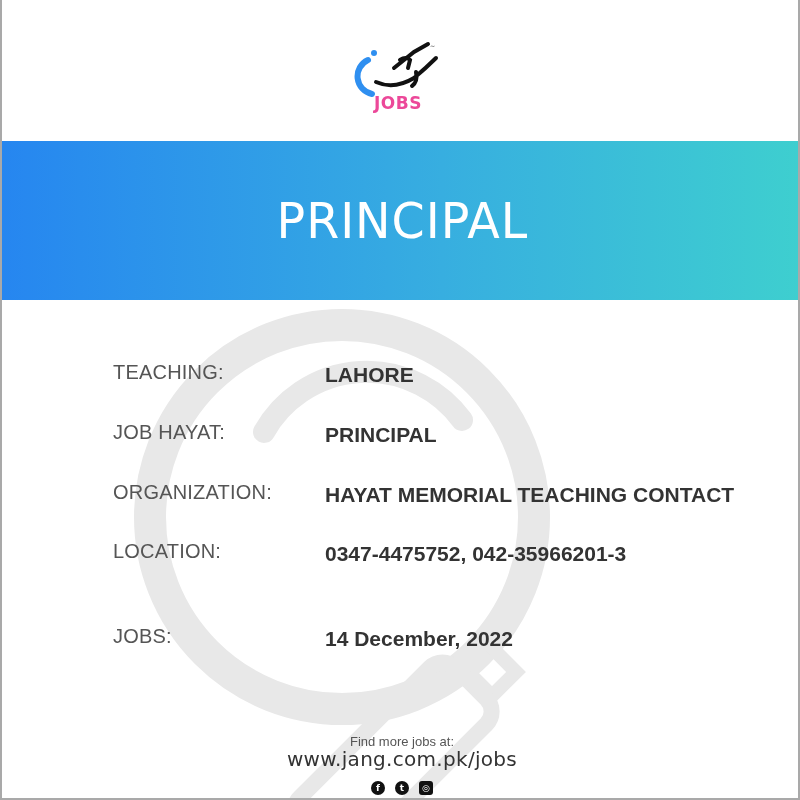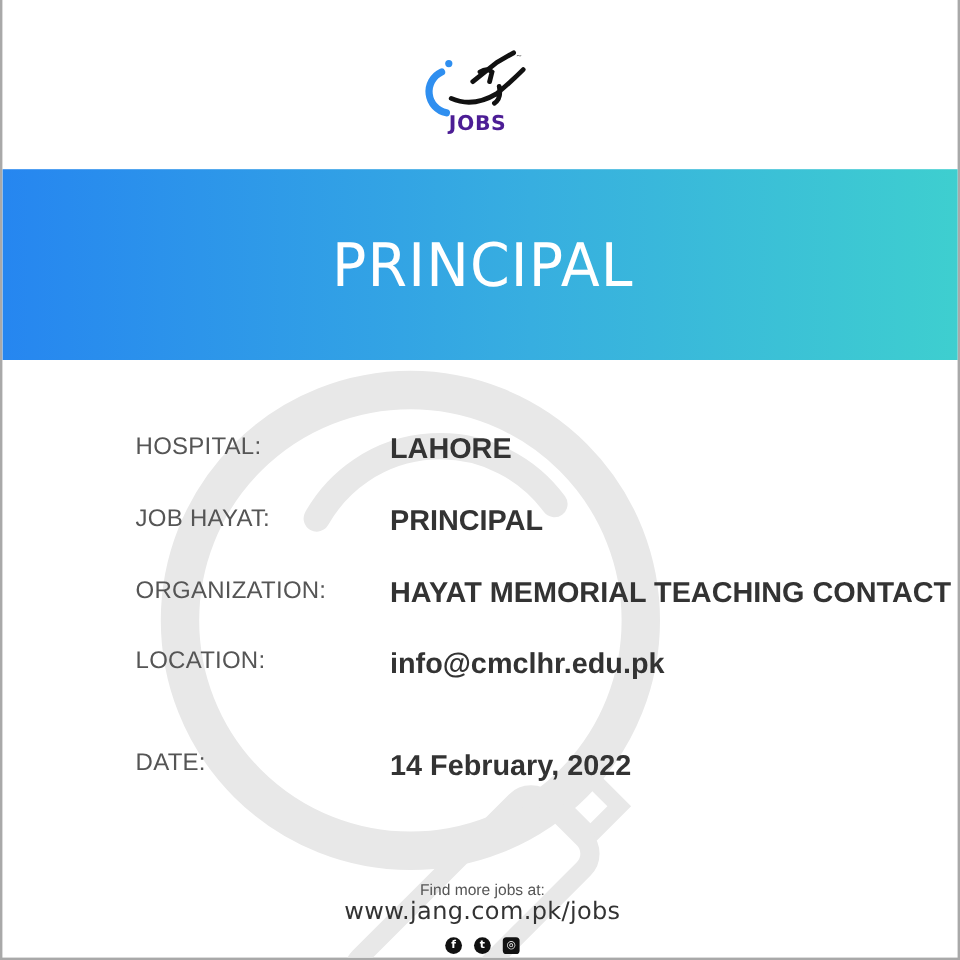--- a/index.html
+++ b/index.html
@@ -16,21 +16,21 @@
     }
 
     
     .logo {
       position: absolute; left: 352px; top: 38px; width: 96px; height: 76px;
     }
     .logo svg { width: 96px; height: 76px; display: block; }
     .logo-jobs {
       position: absolute; left: 20px; top: 55px;
       font-family: "DejaVu Sans", sans-serif; font-size: 17px; font-weight: bold;
-      color: #4c1d95; letter-spacing: 0.5px;
+      color: #ec4899; letter-spacing: 0.5px;
     }
 
     
     .banner {
       position: absolute; left: 0; top: 141px; width: 800px; height: 159px;
       background: linear-gradient(90deg, #2686f0 0%, #37aee0 55%, #3ecfcf 100%);
       display: flex; align-items: center; justify-content: center;
     }
     .banner-title {
       color: #ffffff; font-family: "DejaVu Sans", sans-serif; font-size: 50px;
@@ -43,21 +43,21 @@
     
     .details { position: absolute; left: 0; top: 0; width: 800px; height: 800px; }
     .row { position: absolute; left: 0; width: 800px; }
     .label {
       position: absolute; left: 111px; top: 0;
       font-family: "Liberation Sans", sans-serif; font-size: 20px; font-weight: normal;
       color: #555555; letter-spacing: 0.2px;
     }
     .value {
       position: absolute; left: 323px; top: 2px;
-      font-family: "Liberation Sans", sans-serif; font-size: 24px; font-weight: bold;
+      font-family: "Liberation Sans", sans-serif; font-size: 21px; font-weight: bold;
       color: #333333; line-height: 24px;
     }
     .value .line { display: block; }
 
     
     .footer-caption {
       position: absolute; left: 0; top: 734px; width: 800px; text-align: center;
       font-family: "Liberation Sans", sans-serif; font-size: 13px; color: #555555;
     }
     .footer-url {
@@ -97,47 +97,47 @@
     </svg>
     <span class="logo-jobs">JOBS</span>
   </div>
 
   <div class="banner">
     <h1 class="banner-title">PRINCIPAL</h1>
   </div>
 
   <div class="details">
     <div class="row" style="top:361px;">
-      <span class="label">HOSPITAL:</span>
+      <span class="label">TEACHING:</span>
       <span class="value">
         <span class="line">LAHORE</span>
       </span>
     </div>
     <div class="row" style="top:421px;">
       <span class="label">JOB HAYAT:</span>
       <span class="value">
         <span class="line">PRINCIPAL</span>
       </span>
     </div>
     <div class="row" style="top:481px;">
       <span class="label">ORGANIZATION:</span>
       <span class="value">
         <span class="line">HAYAT MEMORIAL TEACHING CONTACT</span>
       </span>
     </div>
     <div class="row" style="top:540px;">
       <span class="label">LOCATION:</span>
       <span class="value">
-        <span class="line">info@cmclhr.edu.pk</span>
+        <span class="line">0347-4475752, 042-35966201-3</span>
       </span>
     </div>
     <div class="row" style="top:625px;">
-      <span class="label">DATE:</span>
+      <span class="label">JOBS:</span>
       <span class="value">
-        <span class="line">14 February, 2022</span>
+        <span class="line">14 December, 2022</span>
       </span>
     </div>
   </div>
 
   <div class="footer-caption">Find more jobs at:</div>
   <div class="footer-url">www.jang.com.pk/jobs</div>
   <div class="social">
     <span class="social-icon">f</span>
     <span class="social-icon">t</span>
     <span class="social-icon square">◎</span>

